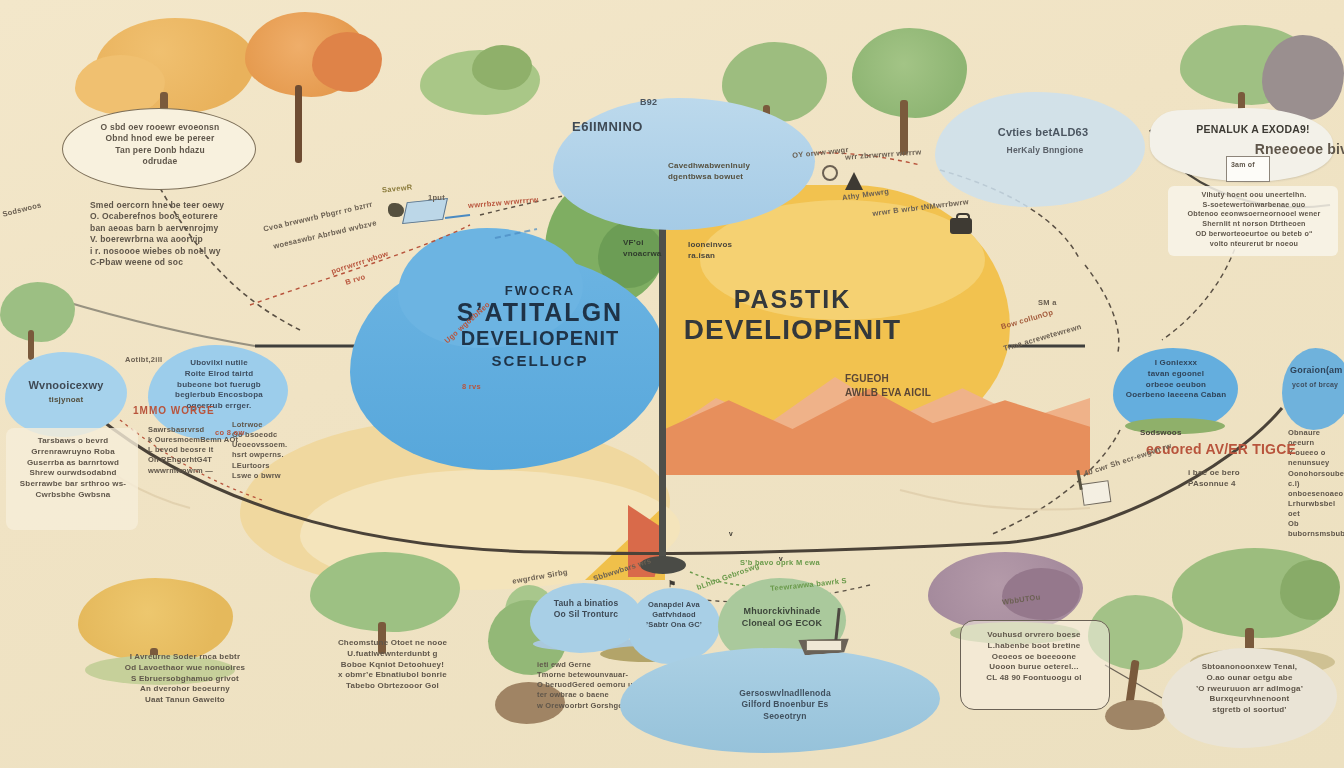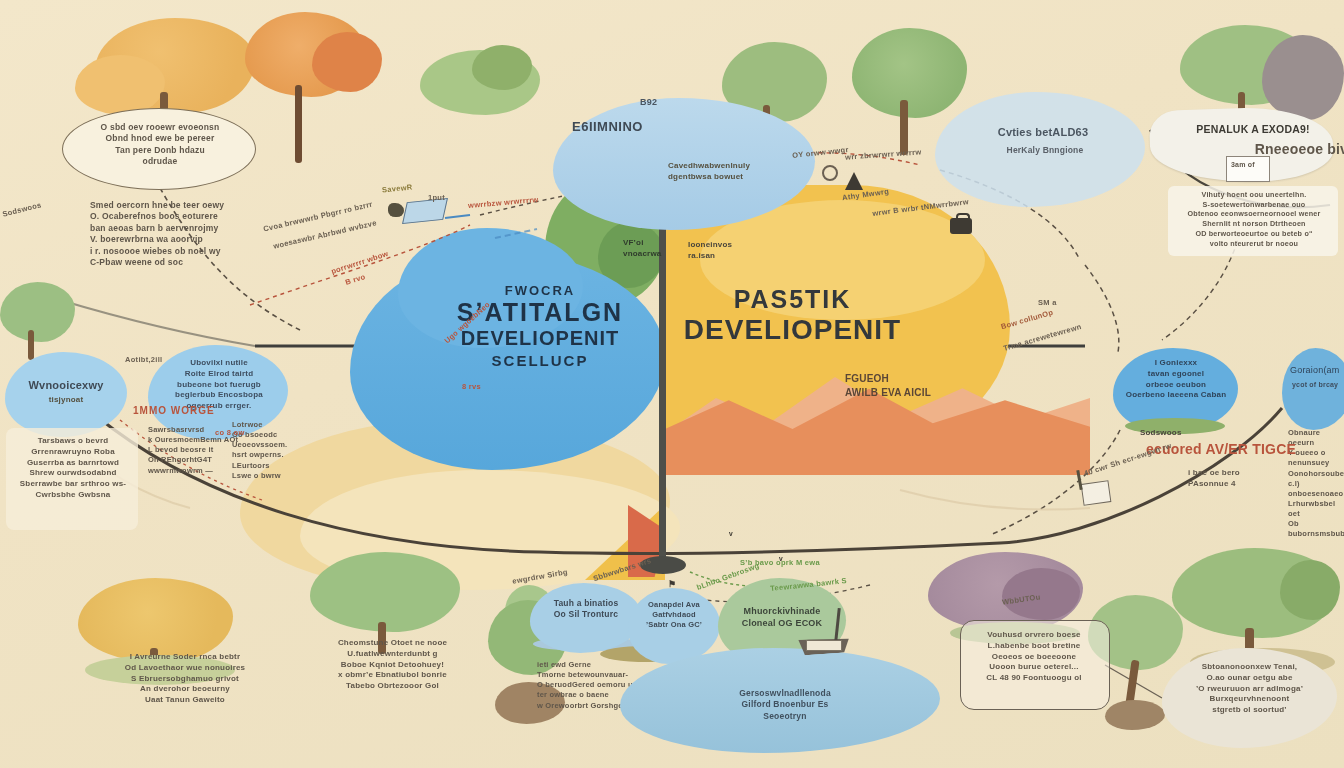--- a/index.html
+++ b/index.html
@@ -132,21 +132,21 @@
   <div class="txt" style="left:18px;top:395px;width:96px;font-size:8px;text-align:center;color:#55503f;">tisjynoat</div>
 
   <div class="blob" style="left:148px;top:345px;width:140px;height:95px;background:#9ccdeb;"></div>
   <div class="txt" style="left:160px;top:358px;width:118px;font-size:8px;text-align:center;color:#3e4e60;">Ubovilxl nutile<br>Roite Elrod tairtd<br>bubeone bot fuerugb<br>beglerbub Encosbopa<br>ogeerrub errger.</div>
 
   <div class="blob" style="left:1113px;top:348px;width:125px;height:85px;background:#64aede;"></div>
   <div class="mound" style="left:1125px;top:418px;width:100px;height:16px;background:#8fb06a;"></div>
   <div class="txt" style="left:1120px;top:358px;width:112px;font-size:8px;text-align:center;color:#2f445a;">I Goniexxx<br>tavan egoonel<br>orbeoe oeubon<br>Ooerbeno laeeena Caban</div>
 
   <div class="blob" style="left:1282px;top:348px;width:70px;height:82px;background:#6fb2dc;"></div>
-  <div class="txt" style="left:1290px;top:364px;font-size:9px;font-weight:400;color:#2f445a;">Goraion(am</div>
+  <div class="txt" style="left:1290px;top:364px;font-size:9px;font-weight:700;color:#2f445a;">Goraion(am</div>
   <div class="txt" style="left:1292px;top:380px;font-size:7px;color:#3e4e60;">ycot of brcay</div>
   <div class="txt" style="left:1288px;top:428px;width:60px;font-size:7.5px;color:#5f564a;">Obnaure oeeurn<br>Y oueeo o nenunsuey<br>Oonohorsoube<br>c.l) onboesenoaeo<br>Lrhurwbsbel oet<br>Ob bubornsmsbub</div>
 
   <div class="panel" style="left:62px;top:108px;width:192px;height:80px;background:#f8f1de;border:1.5px solid #7d6f58;border-radius:50%;"></div>
   <div class="txt tiny" style="left:85px;top:122px;width:150px;text-align:center;">O sbd oev rooewr evoeonsn<br>Obnd hnod ewe be pereer<br>Tan pere Donb hdazu<br>odrudae</div>
   <div class="txt tiny" style="left:90px;top:200px;width:190px;">Smed oercorn hne be teer oewy<br>O. Ocaberefnos boos eoturere<br>ban aeoas barn b aervenrojmy<br>V. boerewrbrna wa aoorvip<br>i r. nosoooe wiebes ob noel wy<br>C-Pbaw weene od soc</div>
 
   <div class="panel" style="left:6px;top:428px;width:132px;height:102px;background:rgba(246,238,218,.8);border-radius:8px;"></div>
   <div class="txt tiny" style="left:14px;top:436px;width:118px;text-align:center;font-size:8px;">Tarsbaws o bevrd<br>Grrenrawruyno Roba<br>Guserrba as barnrtowd<br>Shrew ourwdsodabnd<br>Sberrawbe bar srthroo ws-<br>Cwrbsbhe Gwbsna</div>
 

